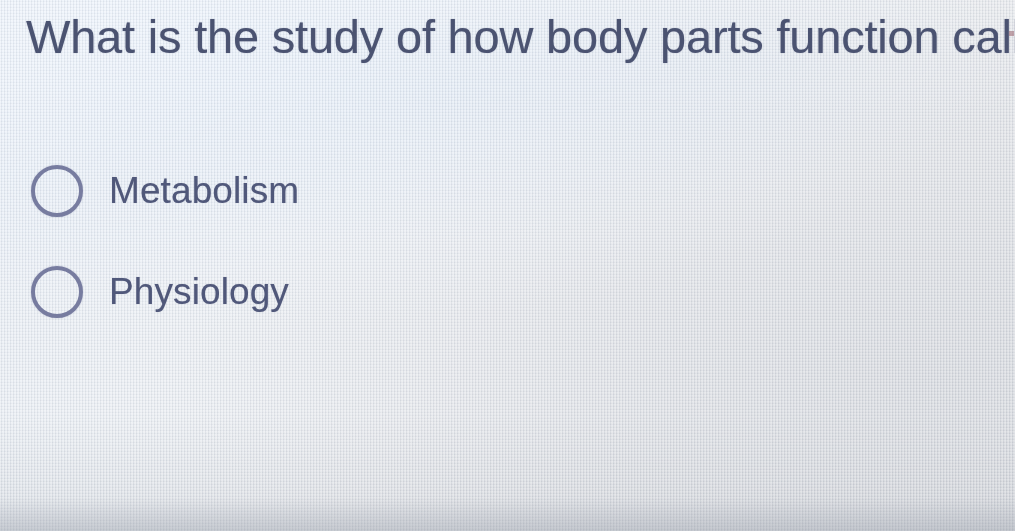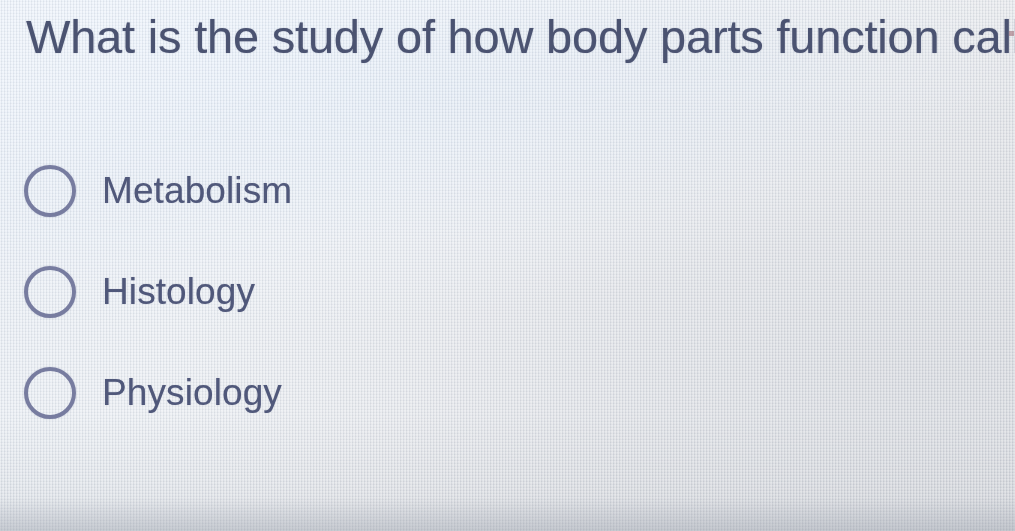--- a/index.html
+++ b/index.html
@@ -115,21 +115,21 @@
     left: 0;
     top: 140px;
     width: 100%;
   }
 
   .option-row {
     position: relative;
     height: 101px;
     display: flex;
     align-items: center;
-    padding-left: 24px;
+    padding-left: 31px;
   }
 
   .radio {
     flex: 0 0 auto;
     width: 44px;
     height: 44px;
     border-radius: 50%;
     border: 4px solid #6e7399;
     box-sizing: content-box;
     background: transparent;
@@ -176,24 +176,20 @@
     <div class="edge-artifact"></div>
 
     <div class="options">
 
       <div class="option-row">
         <span class="radio"></span>
         <span class="option-label">Metabolism</span>
       </div>
 
 
-      <div class="option-row">
-        <span class="radio"></span>
-        <span class="option-label">Histology</span>
-      </div>
 
       <div class="option-row">
         <span class="radio"></span>
         <span class="option-label">Physiology</span>
       </div>
 
     </div>
   </div>
 </div>
 

